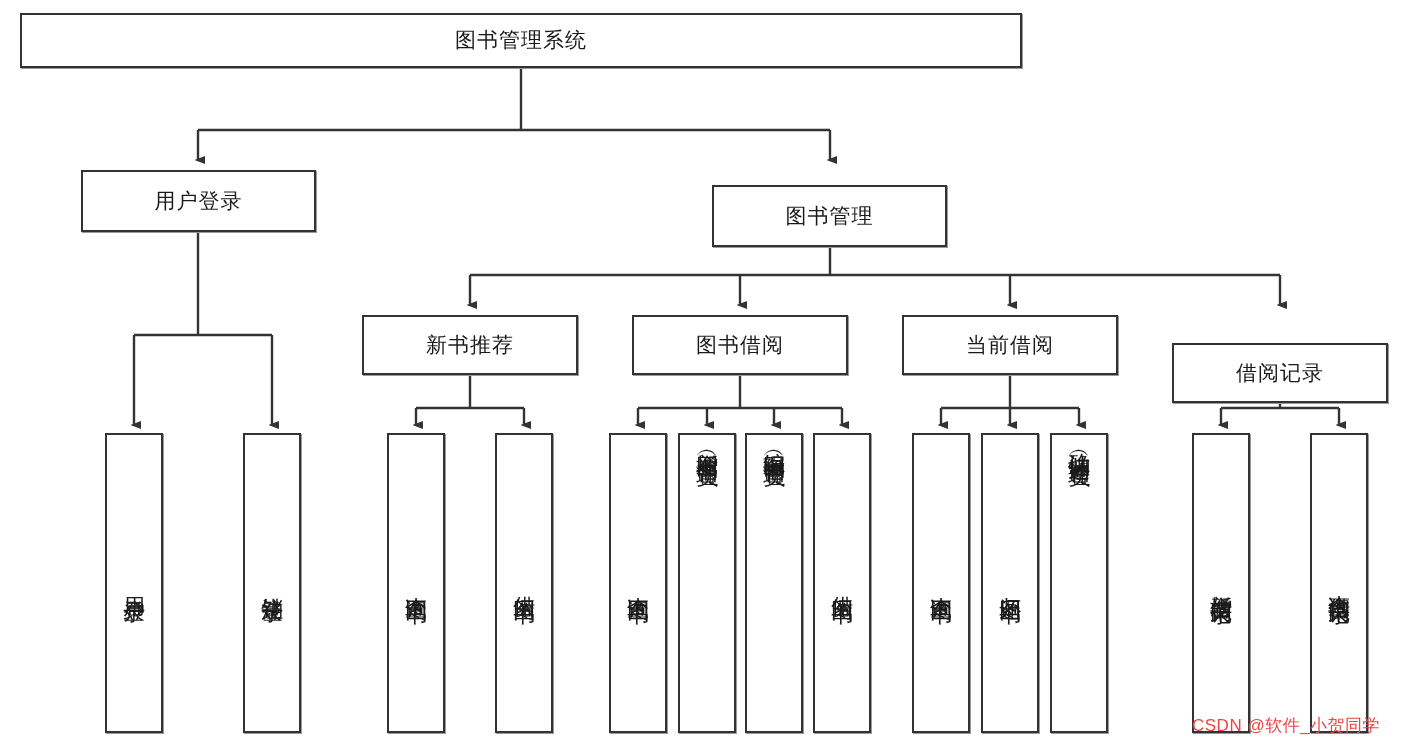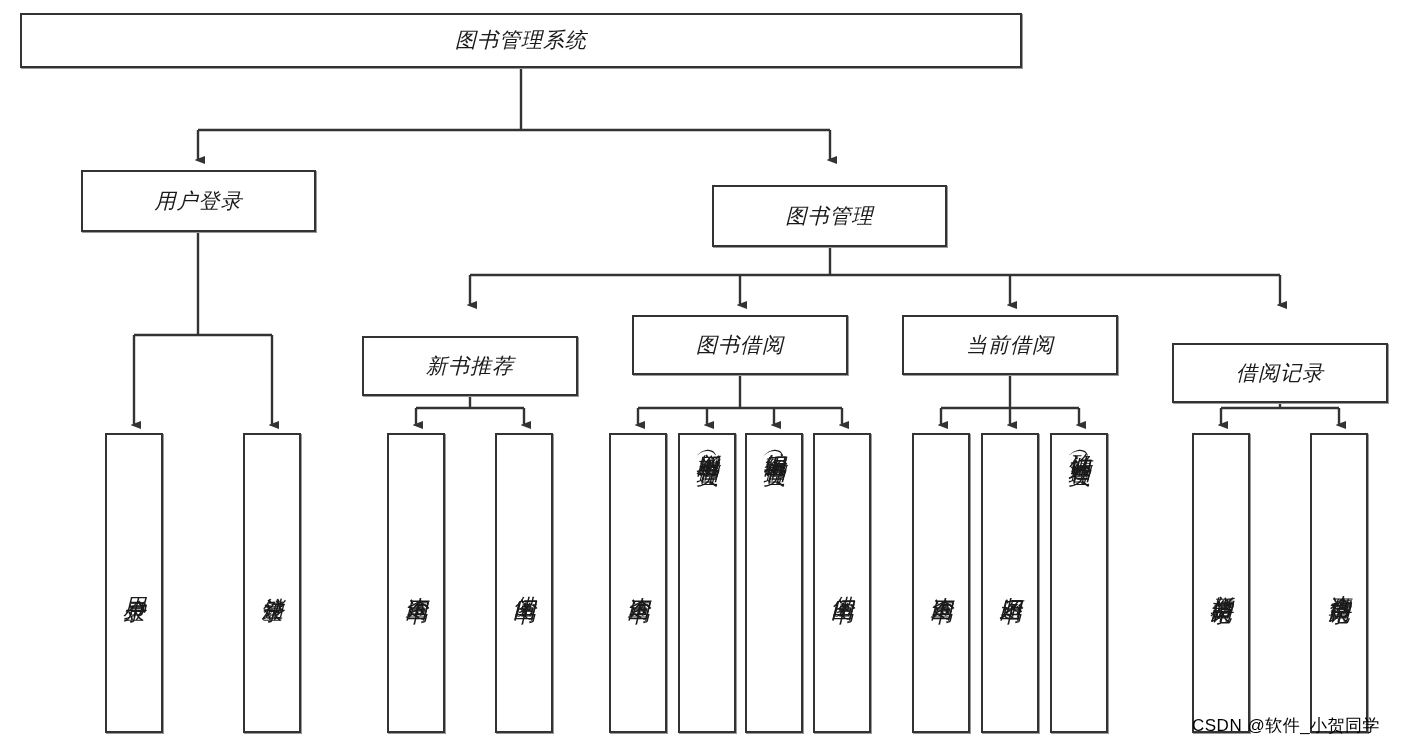--- a/index.html
+++ b/index.html
@@ -22,21 +22,20 @@
     display:flex;
     align-items:center;
     justify-content:center;
   }
   .node .lbl{
     color:#1a1a1a;
     font-size:21px;
     line-height:1.15;
     letter-spacing:1px;
     white-space:nowrap;
-    font-style:italic;
   }
   
   .node.vert{
     align-items:flex-start;
     justify-content:center;
     padding-top:0;
   }
   .node.vert .lbl{
     writing-mode:vertical-rl;
     text-orientation:upright;
@@ -44,21 +43,21 @@
     line-height:1.12;
     letter-spacing:2px;
     white-space:normal;
   }
   .node.vert.mid{align-items:center;}
 
   #watermark{
     position:absolute;
     left:1192px;top:714px;
     font-size:17px;
-    color:#000000;
+    color:#ef4444;
     letter-spacing:0.5px;
     white-space:nowrap;
     font-family:"Liberation Sans","DejaVu Sans",sans-serif;
   }
 </style>
 </head>
 <body>
 
 <div id="canvas">
 
@@ -119,21 +118,21 @@
     <span class="lbl">图书管理系统</span>
   </div>
 
   <div class="node" style="left:81px;top:170px;width:235px;height:62px;">
     <span class="lbl">用户登录</span>
   </div>
   <div class="node" style="left:712px;top:170px;width:235px;height:62px;margin-top:15px;">
     <span class="lbl">图书管理</span>
   </div>
 
-  <div class="node" style="left:362px;top:315px;width:216px;height:60px;margin-top:21px;">
+  <div class="node" style="left:362px;top:315px;width:216px;height:60px;">
     <span class="lbl">新书推荐</span>
   </div>
   <div class="node" style="left:632px;top:315px;width:216px;height:60px;">
     <span class="lbl">图书借阅</span>
   </div>
   <div class="node" style="left:902px;top:315px;width:216px;height:60px;">
     <span class="lbl">当前借阅</span>
   </div>
   <div class="node" style="left:1172px;top:315px;width:216px;height:60px;margin-top:28px;">
     <span class="lbl">借阅记录</span>

